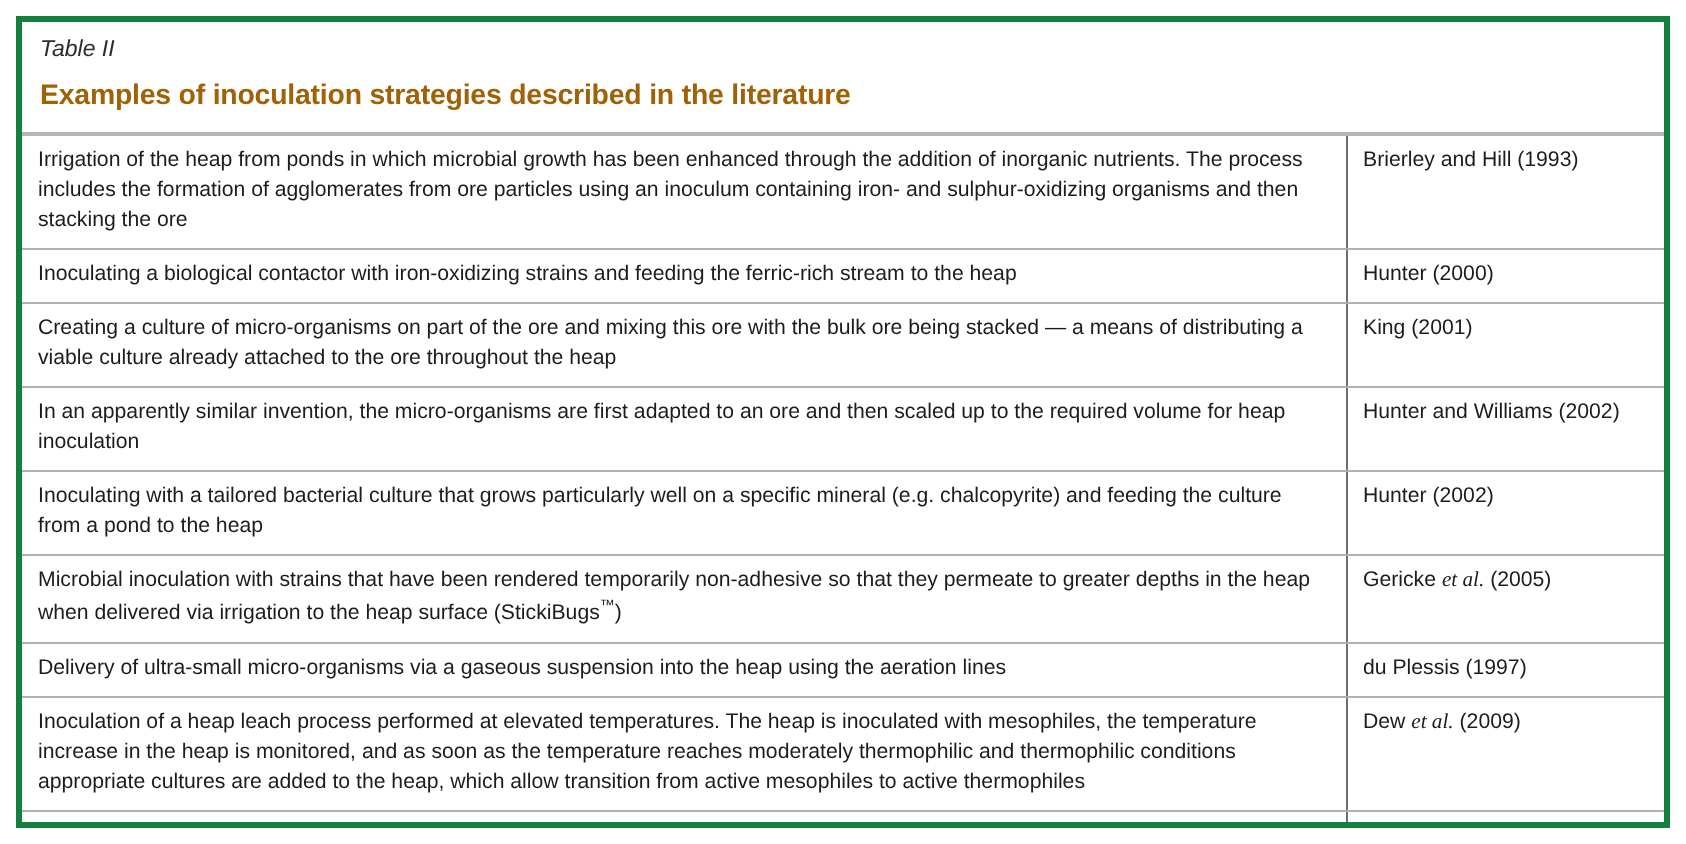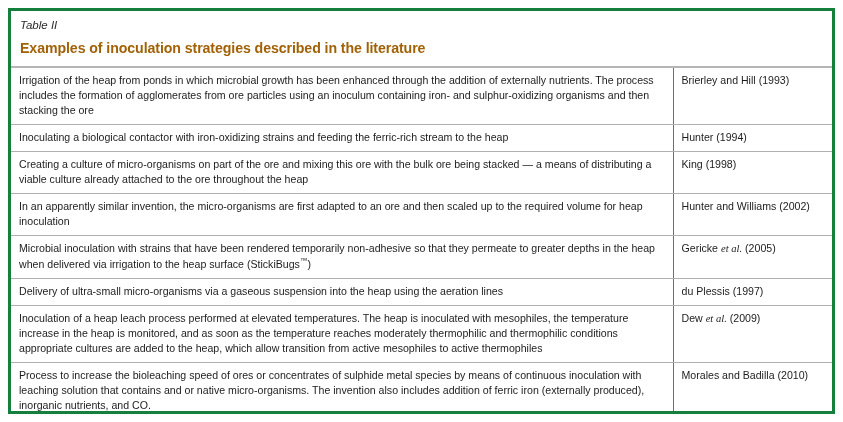--- a/index.html
+++ b/index.html
@@ -73,34 +73,38 @@
 <div id="table-wrap">
 
   <div class="caption-block">
     <div class="caption-label">Table II</div>
     <div class="caption-title">Examples of inoculation strategies described in the literature</div>
   </div>
 
   <table class="tbl">
     <tbody id="tbody">
         <tr>
-          <td class="col-desc">Irrigation of the heap from ponds in which microbial growth has been enhanced through the addition of externally nutrients. The process includes the formation of agglomerates from ore particles using an inoculum containing iron- and sulphur-oxidizing organisms and then stacking the ore</td>
+          <td class="col-desc">Irrigation of the heap from ponds in which microbial growth has been enhanced through the addition of inorganic nutrients. The process includes the formation of agglomerates from ore particles using an inoculum containing iron- and sulphur-oxidizing organisms and then stacking the ore</td>
           <td class="col-ref">Brierley and Hill (1993)</td>
         </tr>
         <tr>
           <td class="col-desc">Inoculating a biological contactor with iron-oxidizing strains and feeding the ferric-rich stream to the heap</td>
-          <td class="col-ref">Hunter (1994)</td>
+          <td class="col-ref">Hunter (2000)</td>
         </tr>
         <tr>
           <td class="col-desc">Creating a culture of micro-organisms on part of the ore and mixing this ore with the bulk ore being stacked — a means of distributing a viable culture already attached to the ore throughout the heap</td>
-          <td class="col-ref">King (1998)</td>
+          <td class="col-ref">King (2001)</td>
         </tr>
         <tr>
           <td class="col-desc">In an apparently similar invention, the micro-organisms are first adapted to an ore and then scaled up to the required volume for heap inoculation</td>
           <td class="col-ref">Hunter and Williams (2002)</td>
+        </tr>
+        <tr>
+          <td class="col-desc">Inoculating with a tailored bacterial culture that grows particularly well on a specific mineral (e.g. chalcopyrite) and feeding the culture from a pond to the heap</td>
+          <td class="col-ref">Hunter (2002)</td>
         </tr>
         <tr>
           <td class="col-desc">Microbial inoculation with strains that have been rendered temporarily non-adhesive so that they permeate to greater depths in the heap when delivered via irrigation to the heap surface (StickiBugs<span class="tm">™</span>)</td>
           <td class="col-ref">Gericke <i>et al.</i> (2005)</td>
         </tr>
         <tr class="thick-div">
           <td class="col-desc">Delivery of ultra-small micro-organisms via a gaseous suspension into the heap using the aeration lines</td>
           <td class="col-ref">du Plessis (1997)</td>
         </tr>
         <tr class="thick-div">

